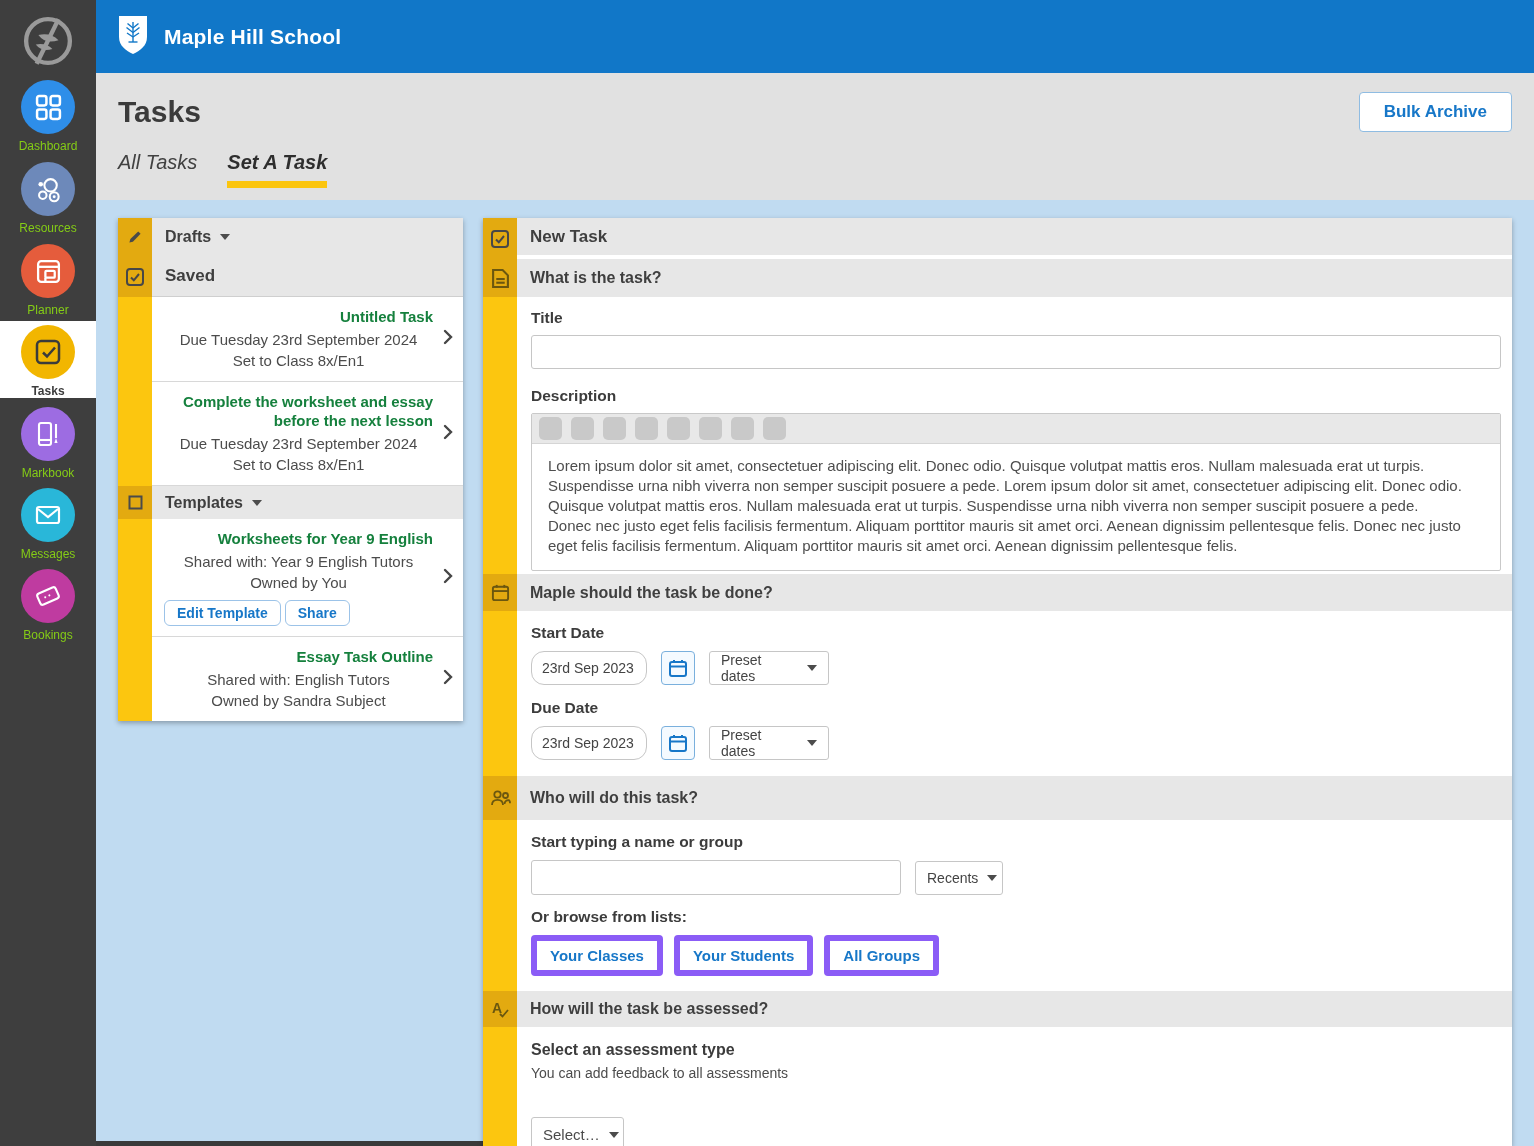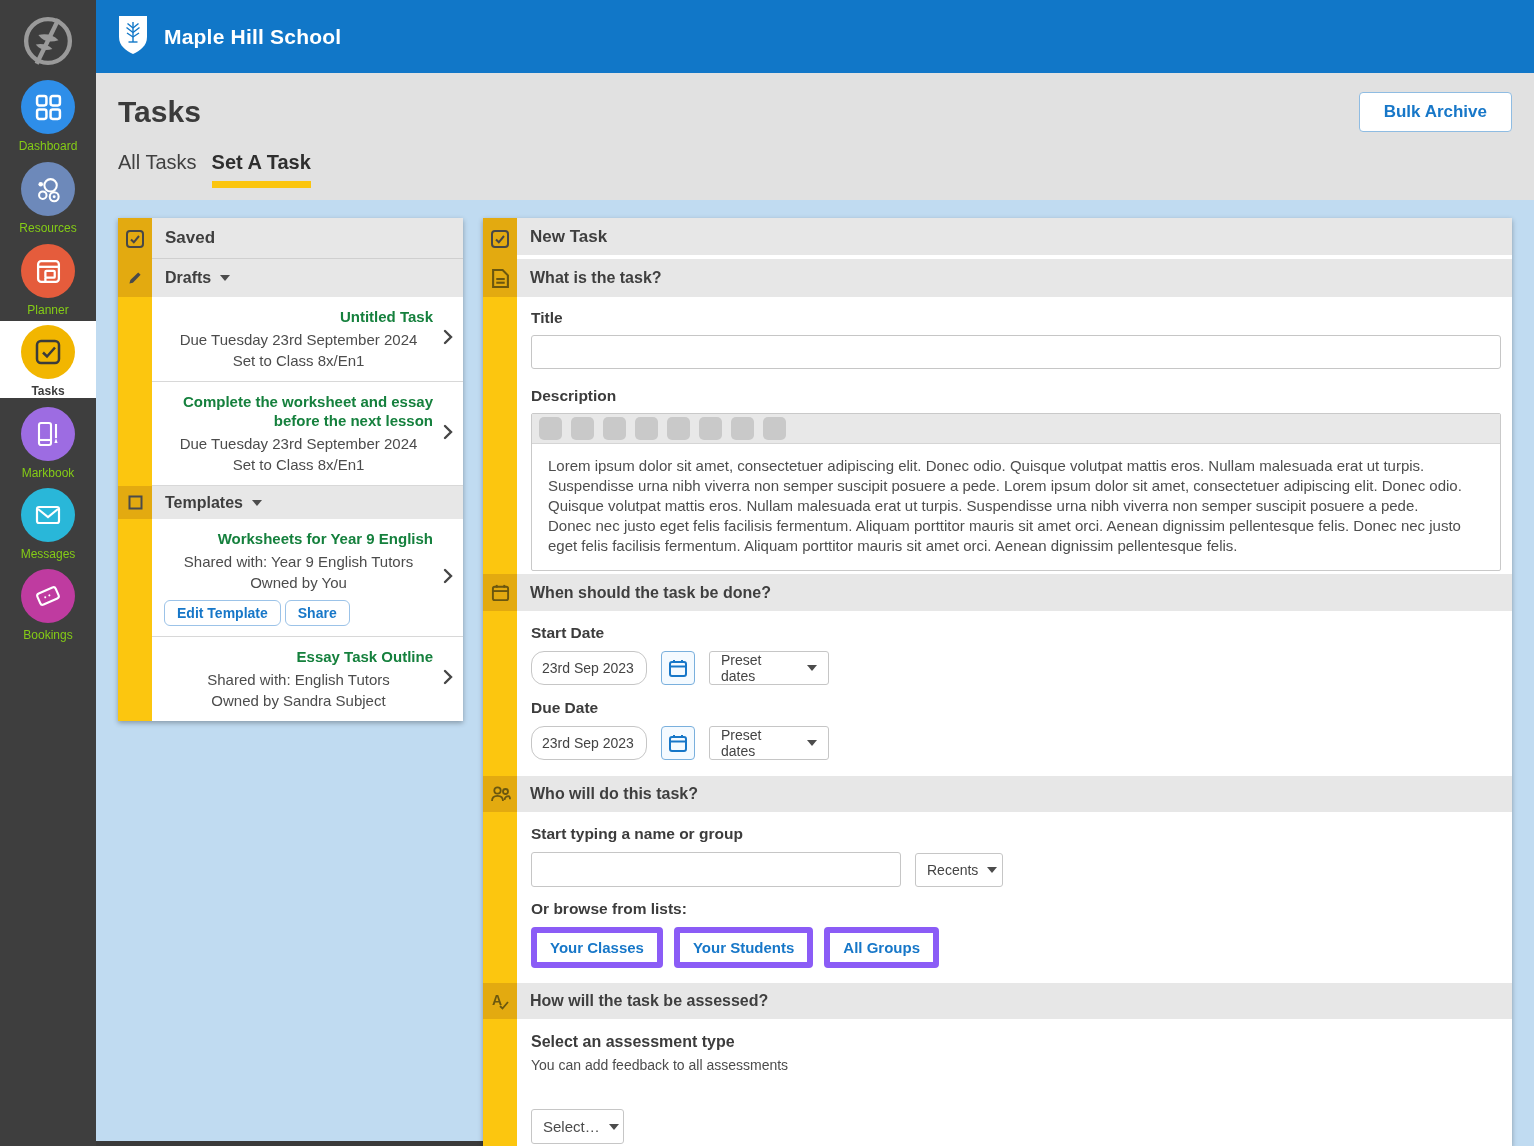--- a/index.html
+++ b/index.html
@@ -17,21 +17,21 @@
   .side-logo { position:absolute; top:13px; left:0; width:96px; text-align:center; }
 
   
   .topbar { position:absolute; left:96px; top:0; width:1438px; height:73px; background:#1177c8; z-index:20; display:flex; align-items:center; }
   .topbar .shield { margin-left:22px; }
   .topbar .school { color:#fff; font-size:21px; font-weight:bold; margin-left:16px; letter-spacing:.2px; }
 
   
   .page-head { position:absolute; left:96px; top:73px; width:1438px; height:127px; background:#e1e1e1; z-index:10; }
   .page-title { position:absolute; left:22px; top:22px; font-size:30px; font-weight:bold; color:#3b3b3b; }
-  .tabs { position:absolute; left:22px; top:78px; display:flex; gap:15px; }
+  .tabs { position:absolute; left:22px; top:78px; display:flex; gap:30px;font-style:italic; }
   .tab { font-size:20px; color:#414141; padding-bottom:12px; position:relative; cursor:pointer; }
   .tab.active { font-weight:bold; color:#2e2e2e; }
   .tab.active::after { content:""; position:absolute; left:0; right:0; bottom:-2px; height:7px; background:#fbc50f; }
   .bulk-btn { position:absolute; right:22px; top:19px; background:#fff; border:1px solid #8fbce2; border-radius:4px; color:#1777c8; font-weight:bold; font-size:17px; padding:9px 24px; cursor:pointer; font-family:inherit; }
 
   
   .content { position:absolute; left:96px; top:200px; width:1438px; height:946px; background:#c0dbf1; overflow:hidden; }
   .bottom-dark { position:absolute; left:0; bottom:0; width:388px; height:5px; background:#3a3a3a; }
 
   .panel { position:absolute; background:#fff; box-shadow:0 2px 5px rgba(0,0,0,.3); }
@@ -195,42 +195,42 @@
     </div>
     <button class="bulk-btn">Bulk Archive</button>
   </div>
 
   <div class="content">
     <div class="bottom-dark"></div>
 
     <div class="panel saved-panel">
       <div class="strip"></div>
 
+      <div class="hrow" style="height:38px">
+        <div class="icell">
+          <svg width="16" height="16" viewBox="0 0 20 20">
+            <path d="M3 17 l1.2 -4.4 L14 3 l3 3 L7.4 15.8 z" fill="#4a4a4a"></path>
+          </svg>
+        </div>
+        <div class="hbody">
+          <span class="htext">Drafts</span>
+          <span class="caret"></span>
+        </div>
+      </div>
+
       <div class="hrow" style="height:41px">
         <div class="icell">
           <svg width="20" height="20" viewBox="0 0 20 20" fill="none" stroke="#474747" stroke-width="2">
             <rect x="2" y="2" width="16" height="16" rx="3"></rect>
               <path d="M6 10.5 l2.8 2.8 L14 7"></path>
           </svg>
         </div>
         <div class="hbody lineb">
             <span class="htext" style="font-size:17px">Saved</span>
           </div>
-      </div>
-
-      <div class="hrow" style="height:38px">
-        <div class="icell">
-          <svg width="16" height="16" viewBox="0 0 20 20">
-            <path d="M3 17 l1.2 -4.4 L14 3 l3 3 L7.4 15.8 z" fill="#4a4a4a"></path>
-          </svg>
-        </div>
-        <div class="hbody">
-          <span class="htext">Drafts</span>
-          <span class="caret"></span>
-        </div>
       </div>
 
       <div class="item">
         <div class="ititle">Untitled Task</div>
         <div class="iline">Due Tuesday 23rd September 2024</div>
         <div class="iline">Set to Class 8x/En1</div>
         <span class="chev">
           <svg width="10" height="16" viewBox="0 0 10 16" fill="none">
               <path d="M2 2 l6 6 -6 6" stroke="#464646" stroke-width="2.4" stroke-linecap="round"></path>
             </svg>
@@ -340,21 +340,21 @@
       <div class="hrow" style="height:37px">
         <div class="icell">
           <svg width="19" height="19" viewBox="0 0 20 20" fill="none" stroke="#6b570f" stroke-width="2">
             <rect x="2" y="4" width="16" height="14" rx="2"></rect>
             <line x1="2" y1="8.5" x2="18" y2="8.5"></line>
             <line x1="6" y1="2" x2="6" y2="5"></line>
               <line x1="14" y1="2" x2="14" y2="5"></line>
           </svg>
         </div>
         <div class="hbody">
-            <span class="htext">When should the task be done?</span>
+            <span class="htext">Maple should the task be done?</span>
           </div>
       </div>
 
       <div class="block" style="padding-top:13px; padding-bottom:16px">
         <div class="flabel">Start Date</div>
         <div class="ctl-row">
           <input class="date-input" type="text" value="23rd Sep 2023" style="">
           <span class="cal-btn">
             <svg width="20" height="20" viewBox="0 0 20 20" fill="none" stroke="#1777c8" stroke-width="2">
               <rect x="2" y="4" width="16" height="14" rx="2"></rect>
@@ -379,21 +379,21 @@
                 <line x1="14" y1="2" x2="14" y2="5"></line>
             </svg>
           </span>
           <span class="dropdown dd-preset">
             <span>Preset dates</span>
             <span class="caret"></span>
           </span>
         </div>
       </div>
 
-      <div class="hrow" style="height:36px">
+      <div class="hrow" style="height:44px">
         <div class="icell">
           <svg width="21" height="18" viewBox="0 0 21 18" fill="none" stroke="#6b570f" stroke-width="1.8">
             <circle cx="7.5" cy="5.5" r="3.2"></circle>
             <path d="M2 16 q0 -5.2 5.5 -5.2 q5.5 0 5.5 5.2"></path>
             <circle cx="15.5" cy="6.5" r="2.5"></circle>
             <path d="M14.5 15 q0.5 -3.8 4 -3.8 q1.5 0.2 1.5 3"></path>
           </svg>
         </div>
         <div class="hbody">
             <span class="htext">Who will do this task?</span>

